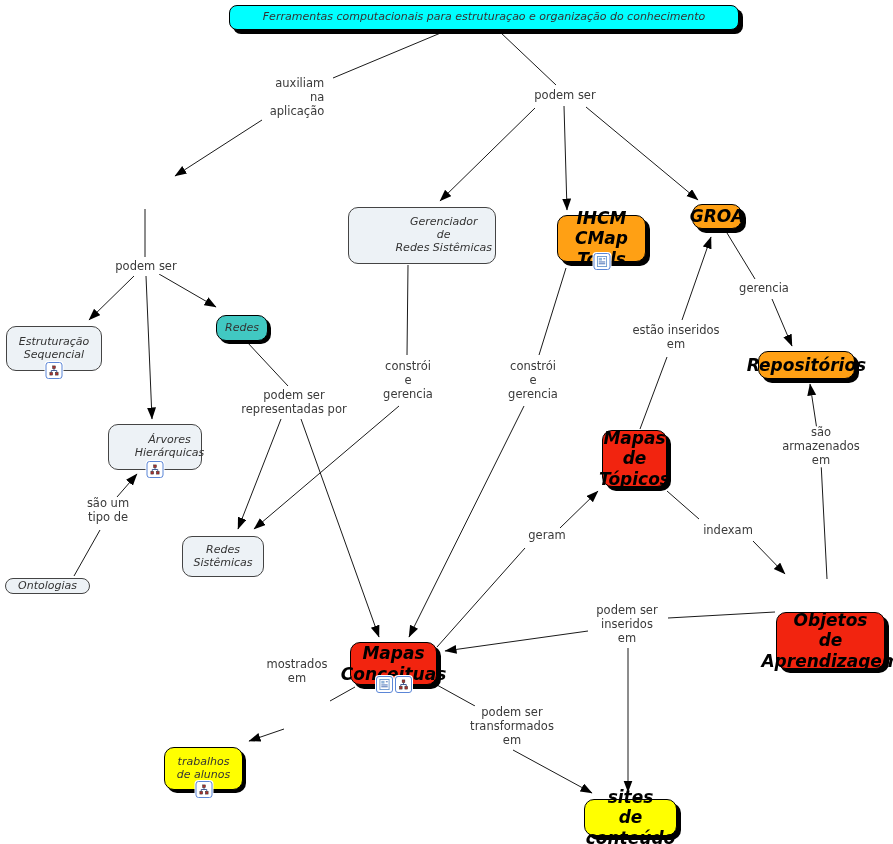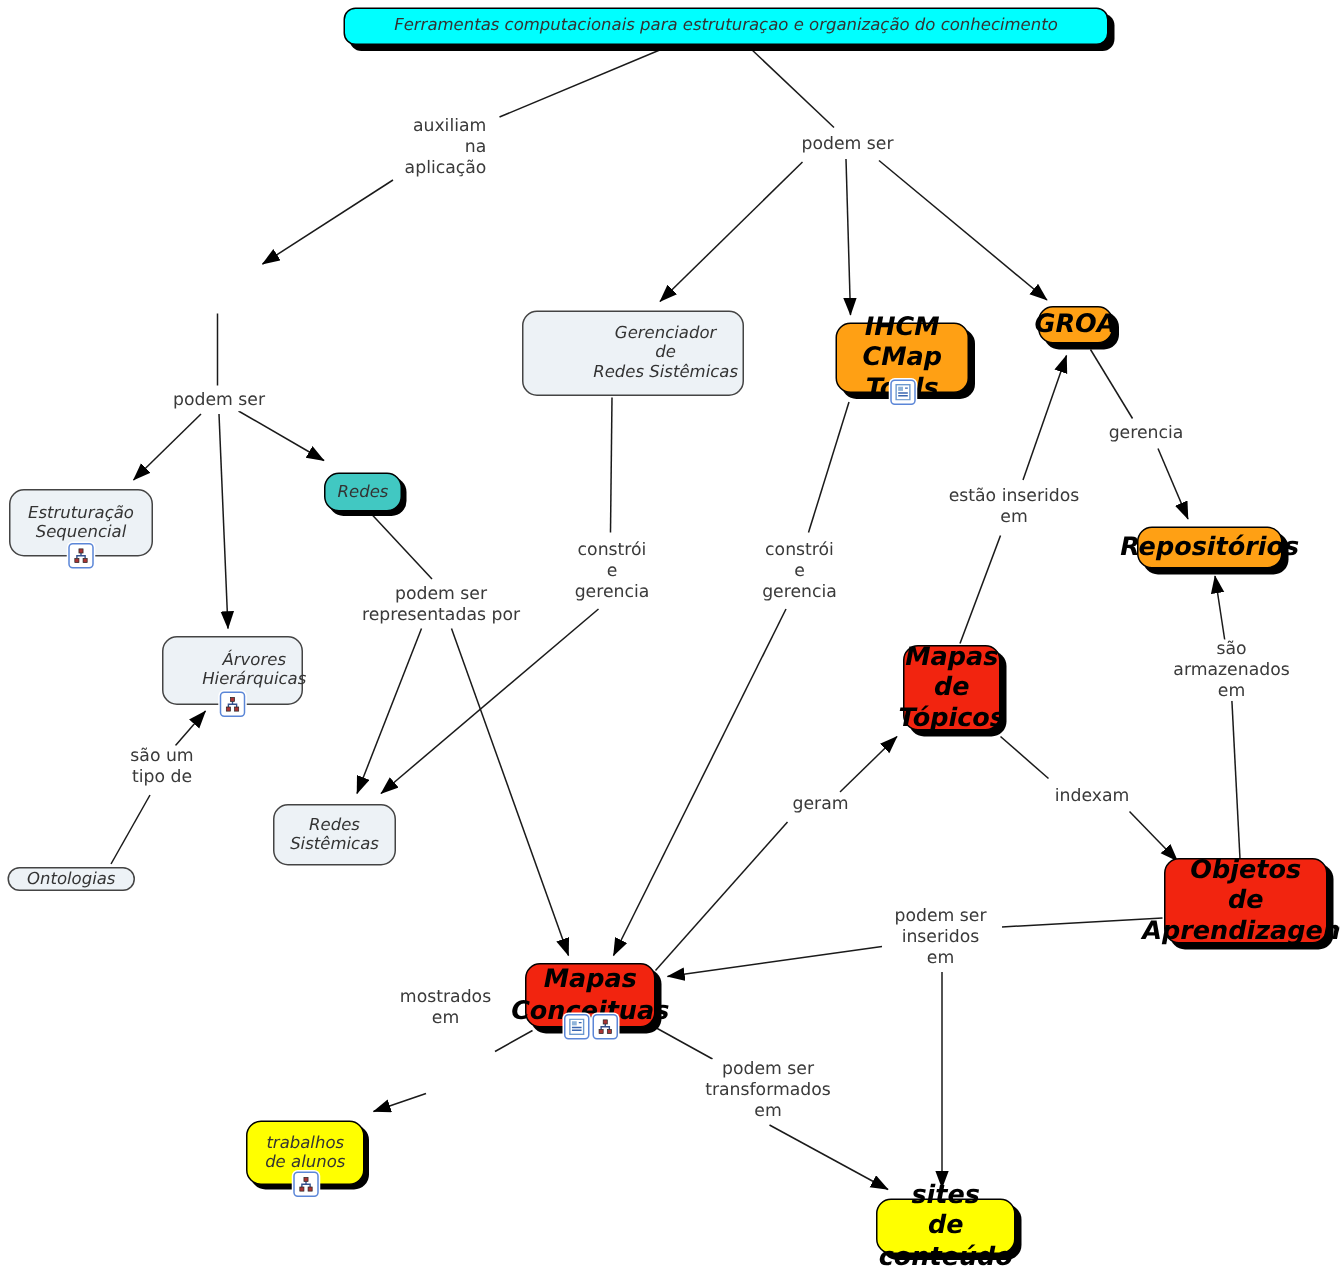--- a/index.html
+++ b/index.html
@@ -152,21 +152,21 @@
     <span>Redes
 Sistêmicas</span>
   </div>
 
   <div class="node red shadow bold" style="left:602px;top:430px;width:65px;height:57px;">
     <span>Mapas
 de
 Tópicos</span>
   </div>
 
-  <div class="node red shadow bold" style="left:776px;top:572px;width:109px;height:57px;justify-content:center;">
+  <div class="node red shadow bold" style="left:776px;top:612px;width:109px;height:57px;justify-content:center;">
     <span>Objetos
 de
 Aprendizagem</span>
   </div>
 
   <div class="node red shadow bold" style="left:350px;top:642px;width:87px;height:43px;">
     <span>Mapas
 Conceituas</span>
     <span class="res-row">
       <span class="res-icon">

